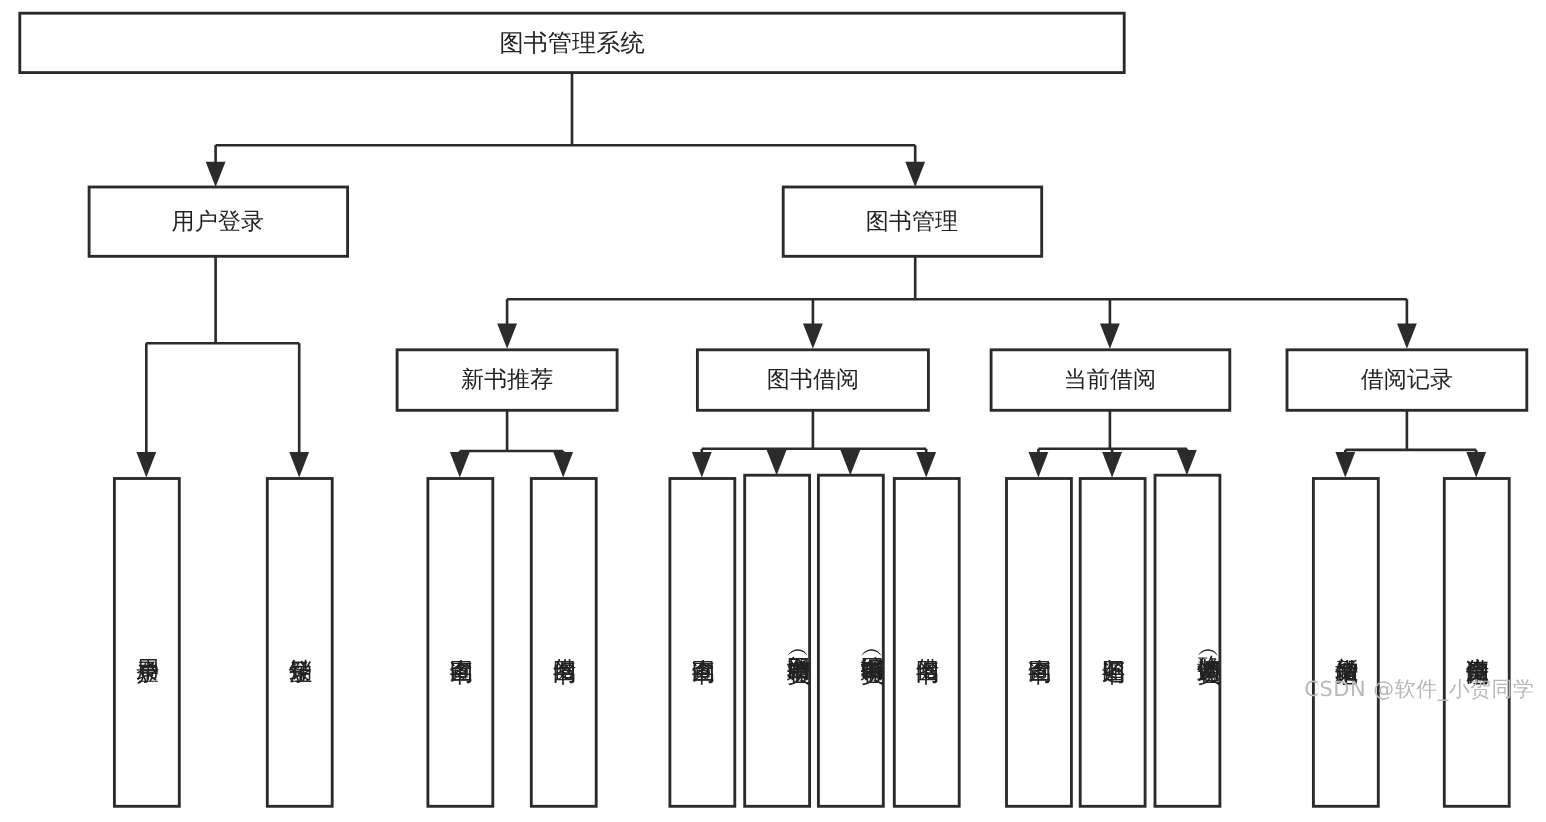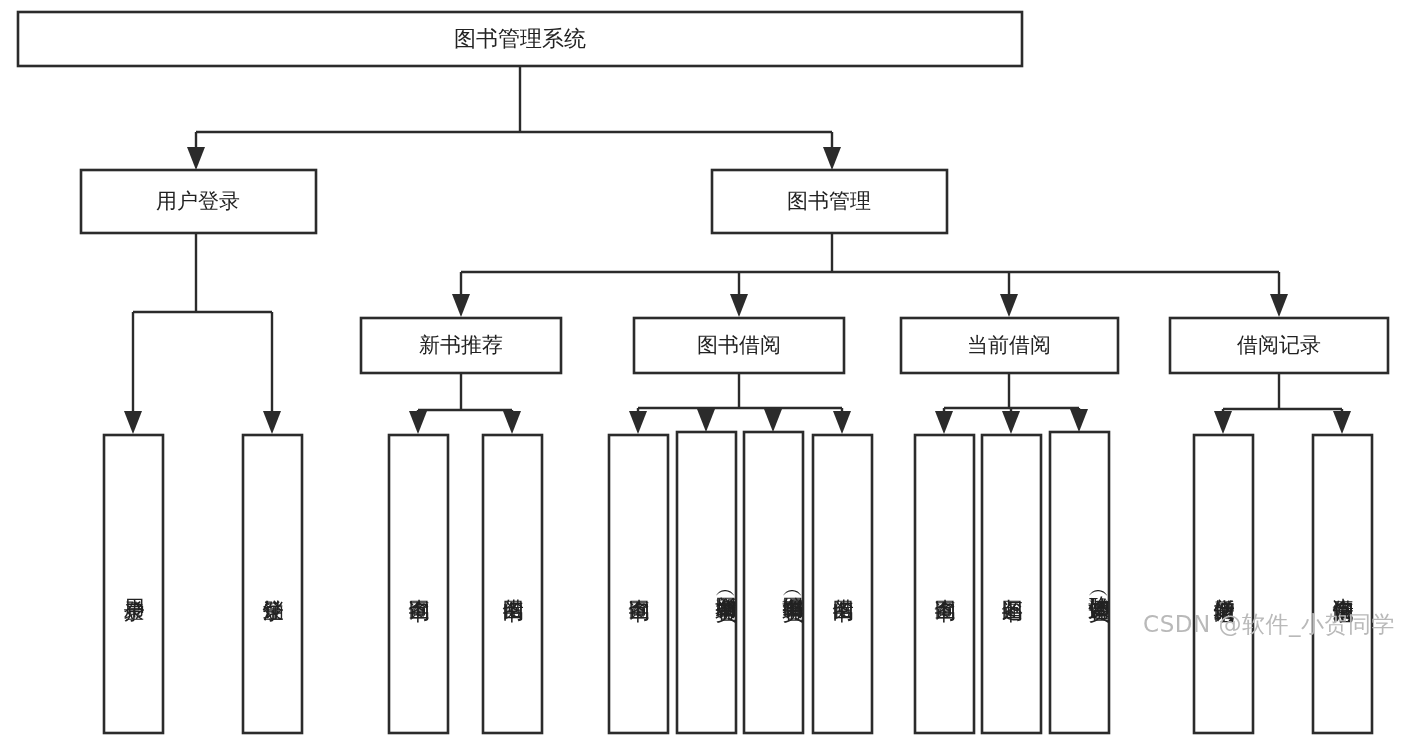--- a/index.html
+++ b/index.html
@@ -67,21 +67,21 @@
     letter-spacing: 1px;
     white-space: nowrap;
     text-align: center;
     pointer-events: none;
   }
   .watermark {
     position: absolute;
     right: 10px;
     bottom: 6px;
     font-family: "DejaVu Sans", "Liberation Sans", sans-serif;
-    font-size: 23px;
+    font-size: 19px;
     color: #b9b9b9;
     letter-spacing: 0.5px;
     white-space: nowrap;
   }
 </style>
 </head>
 <body>
 
 <div id="diagram-root">
 

